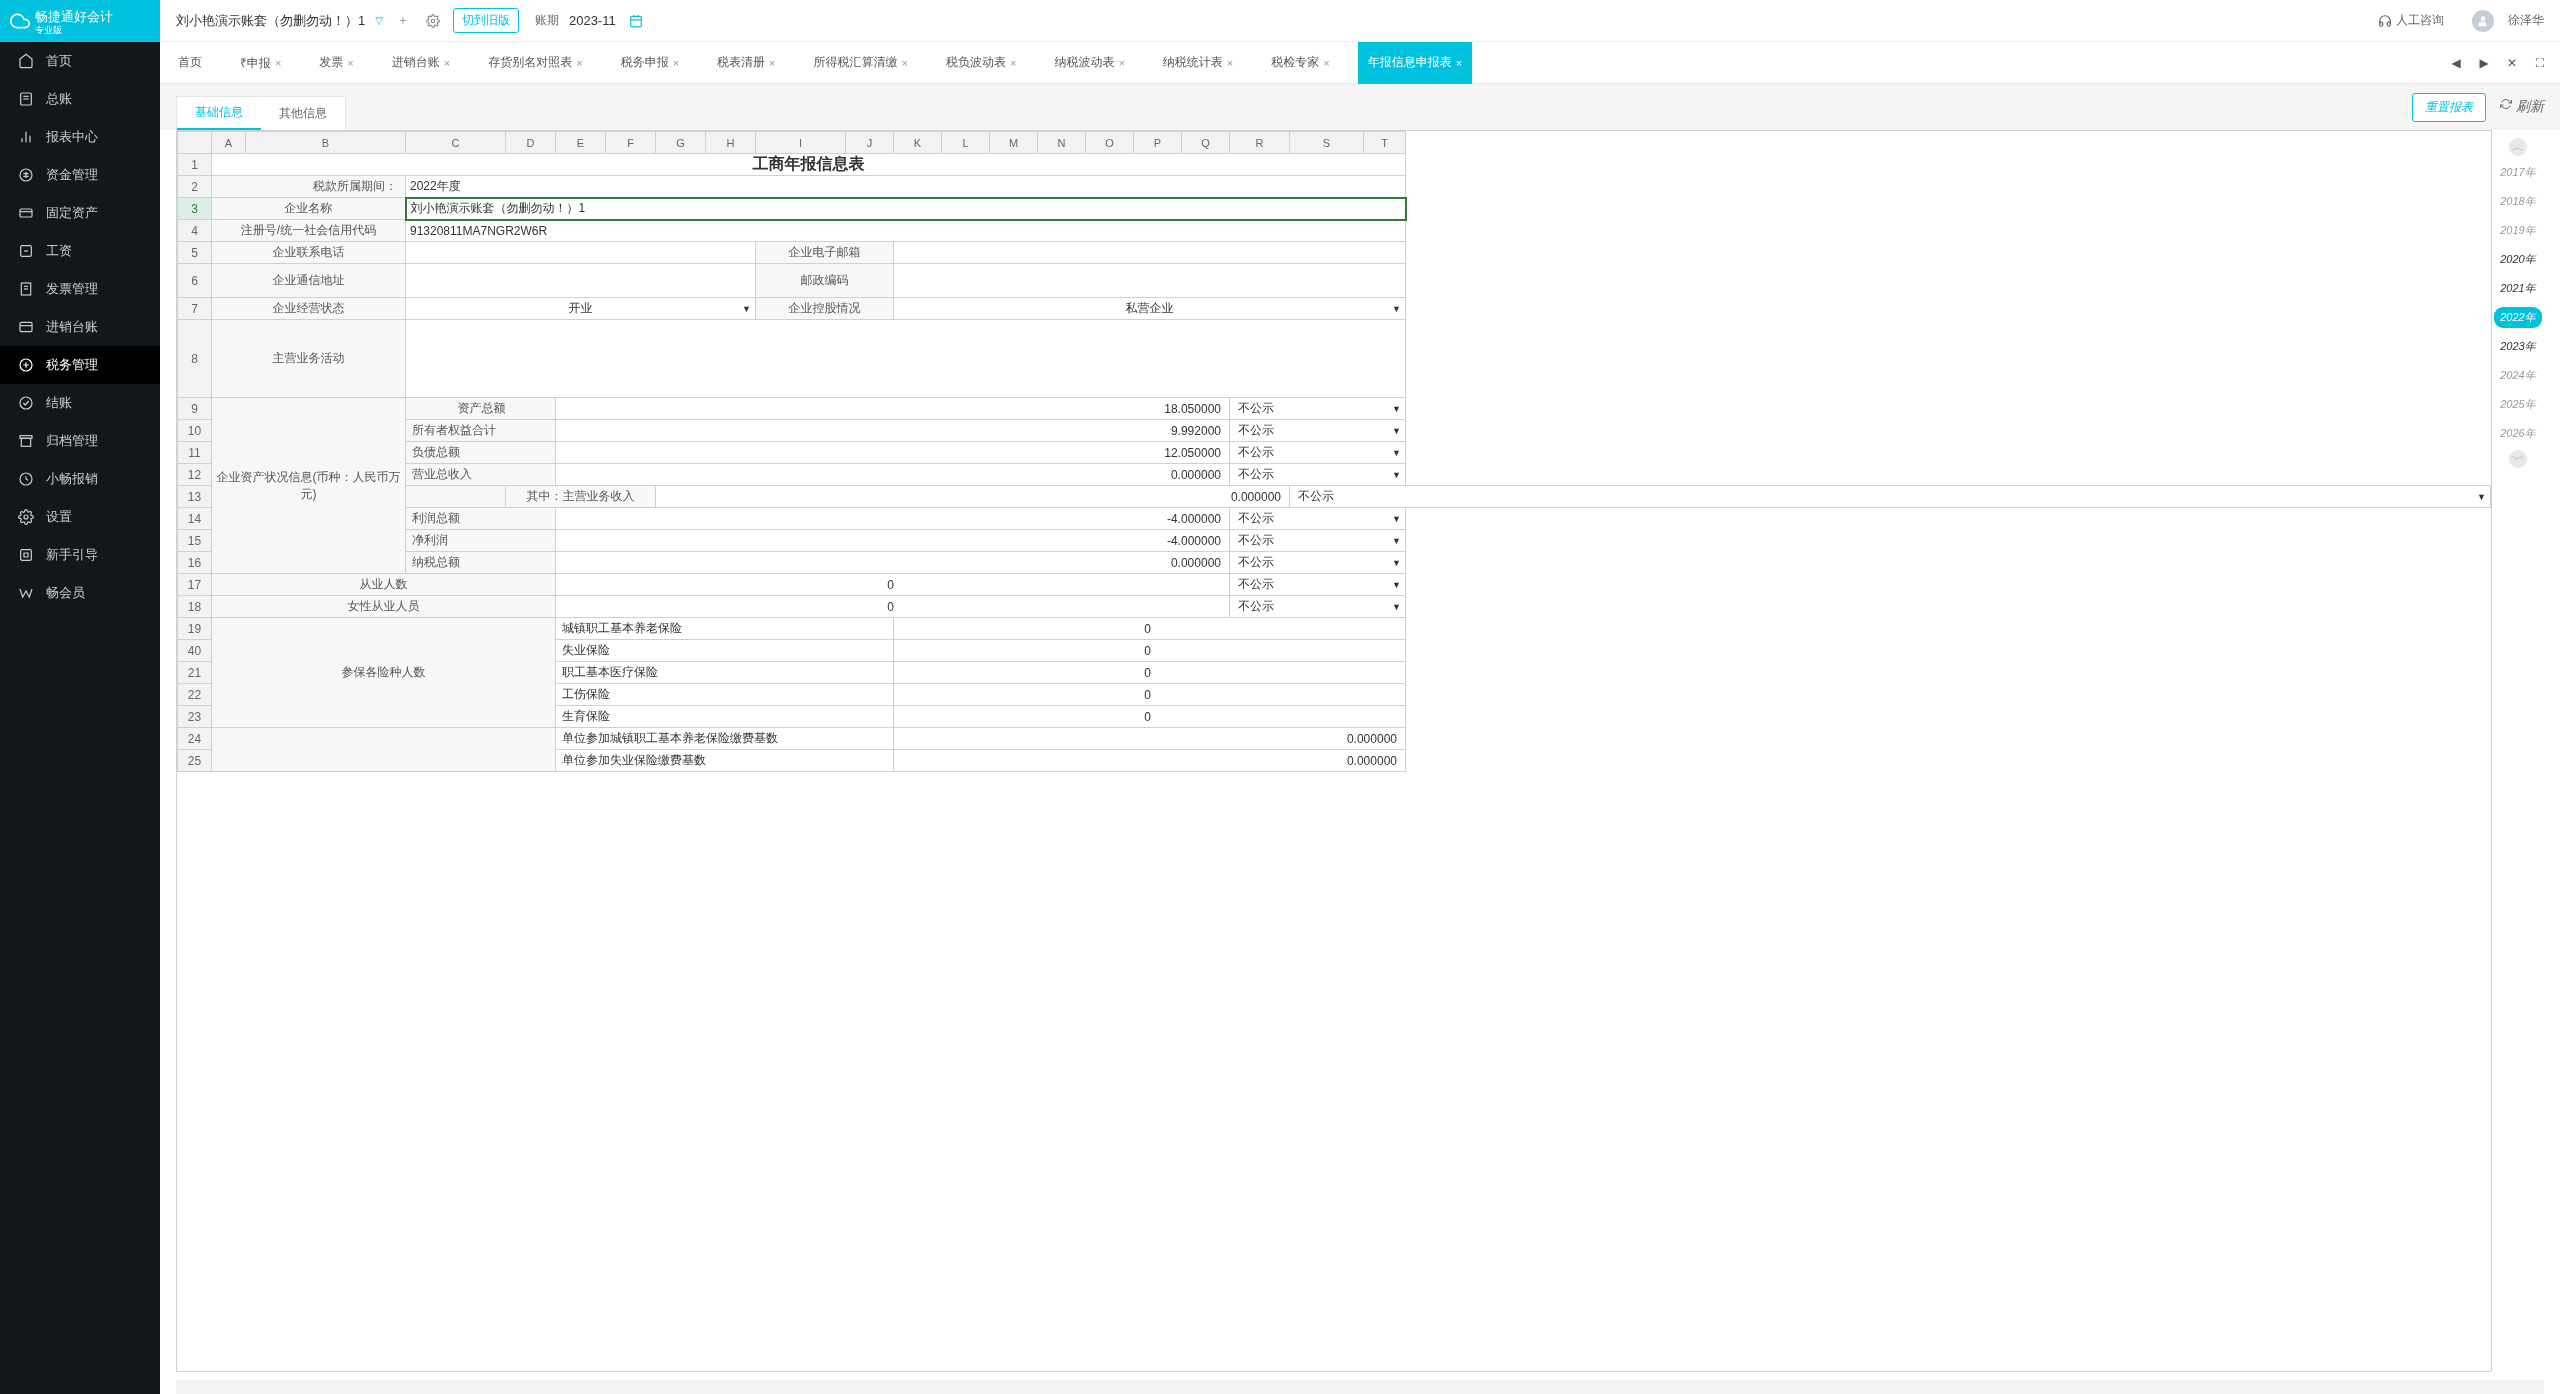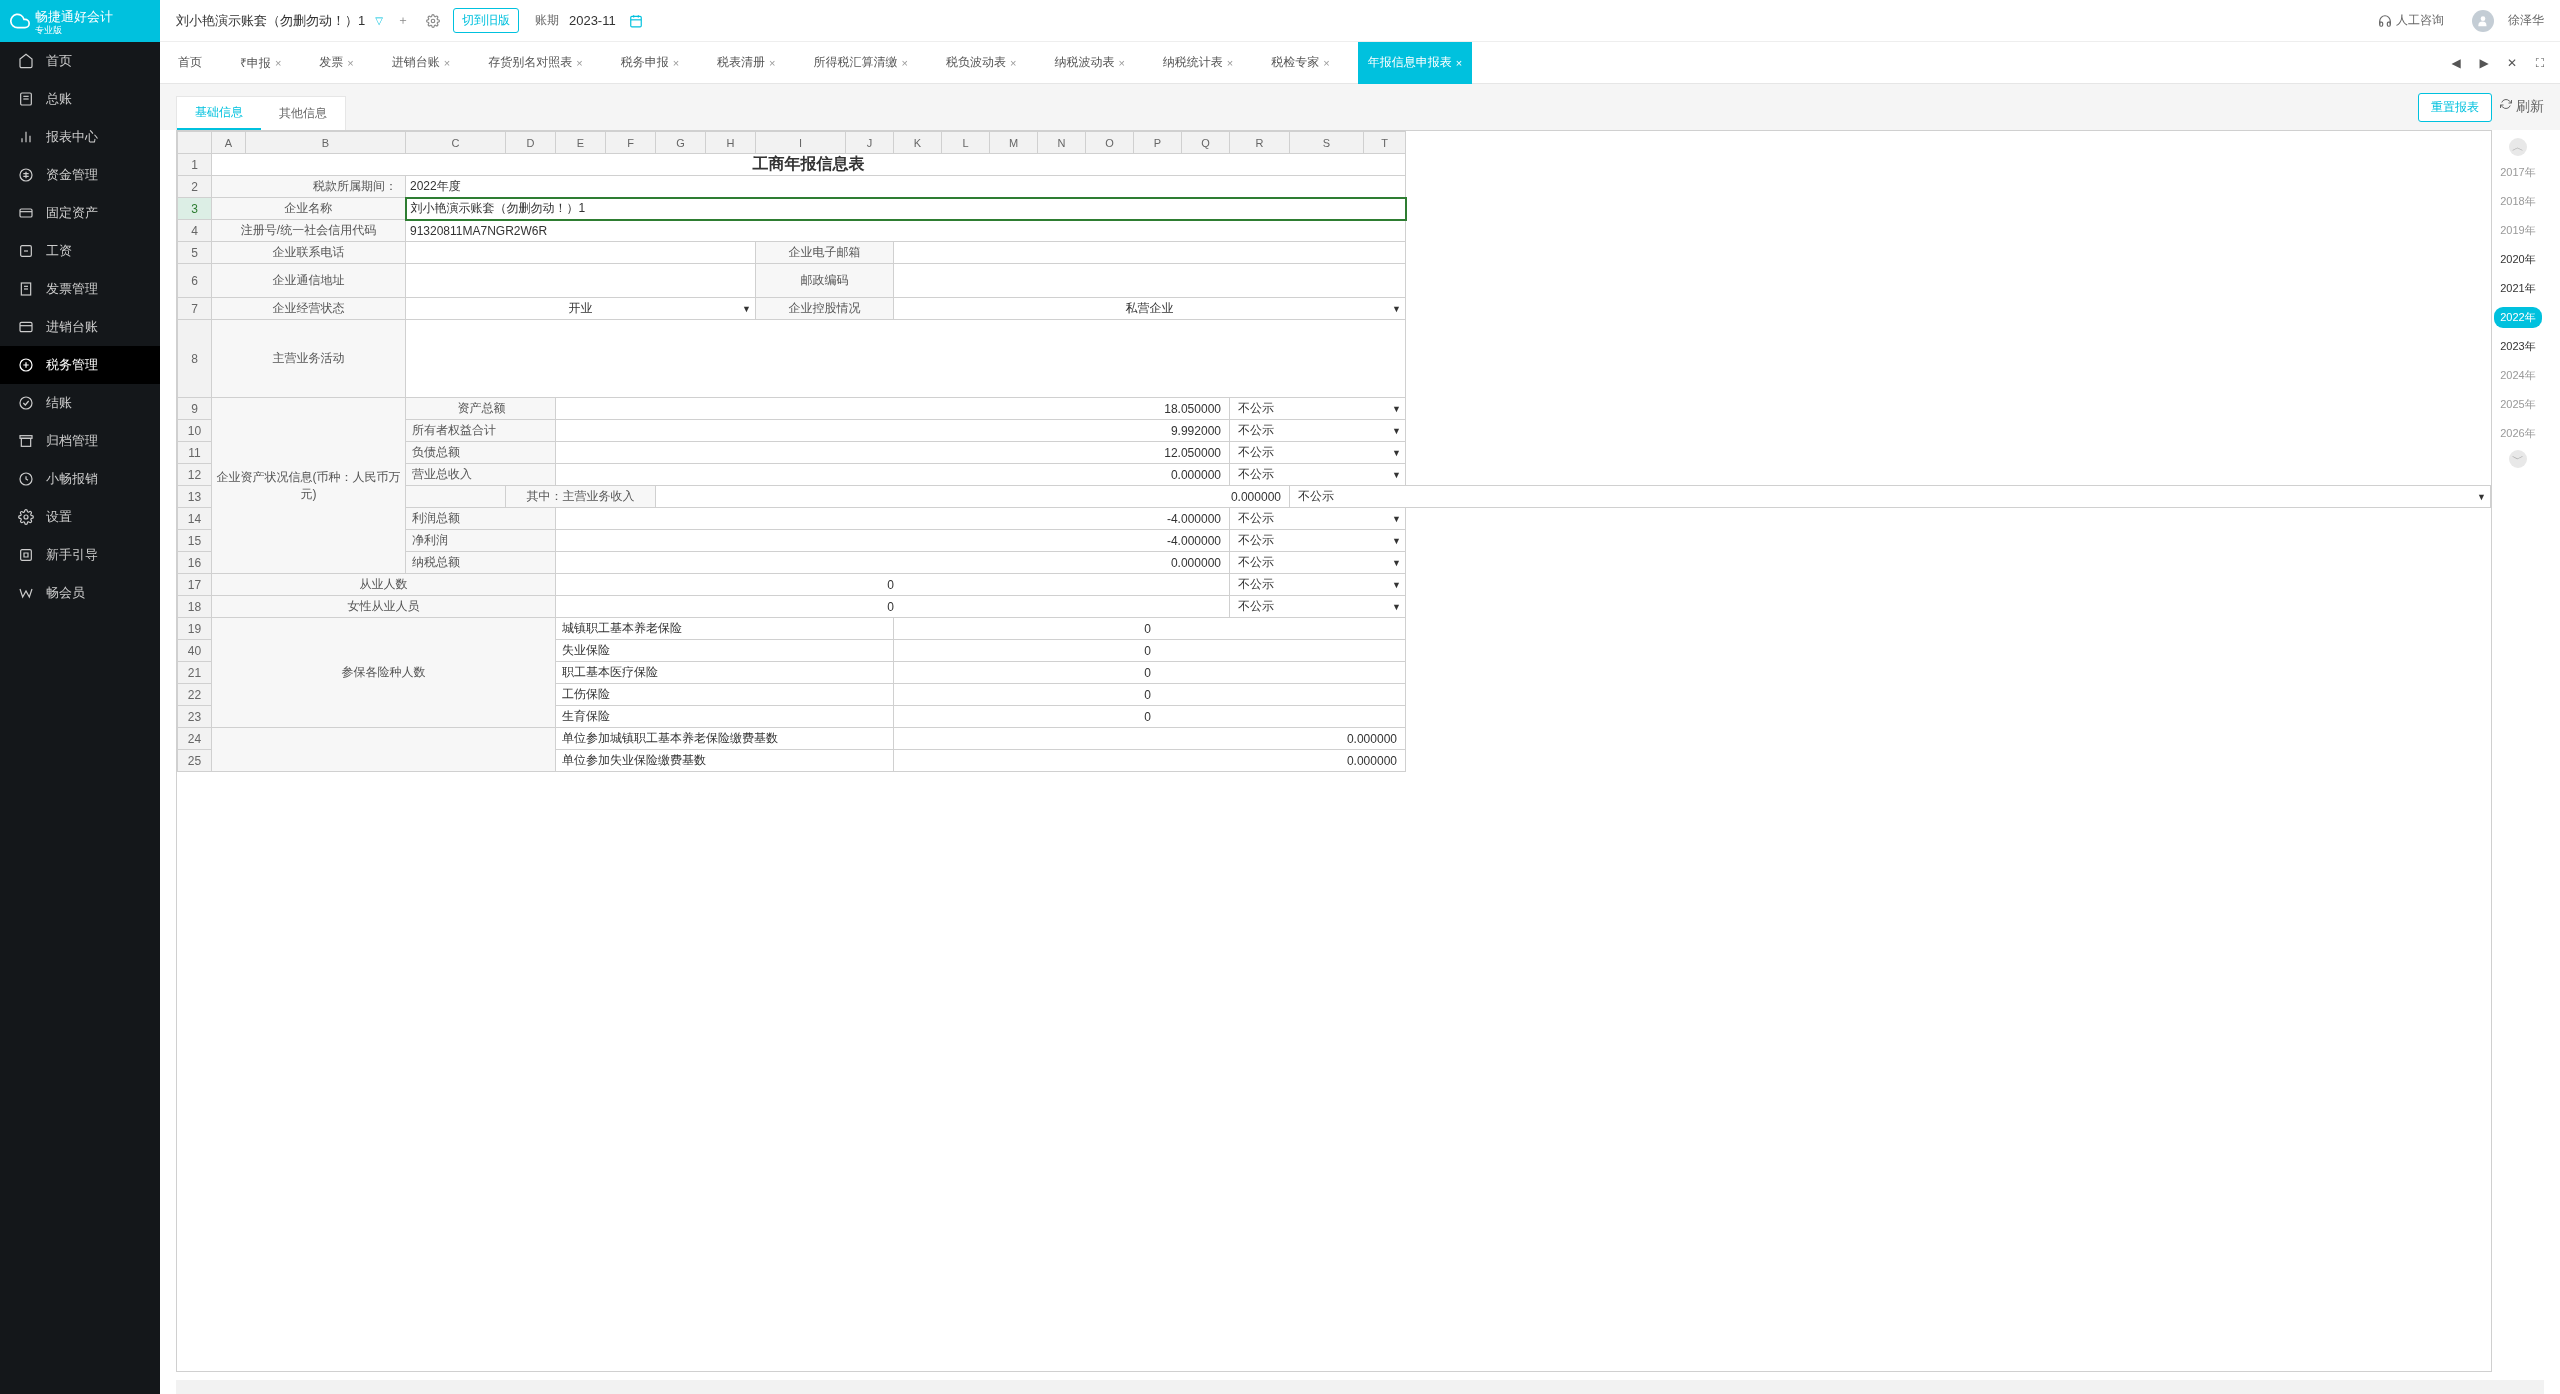--- a/index.html
+++ b/index.html
@@ -37,21 +37,21 @@
 .tab.active .close { color: #fff; }
 .tabs-row .gap { width: 18px; }
 .tabs-ctrl { margin-left: auto; display: flex; align-items: center; padding-right: 8px; gap: 4px; }
 .tabs-ctrl .ctrl { width: 24px; height: 24px; display: flex; align-items: center; justify-content: center; cursor: pointer; color: #555; }
 
 
 .toolbar { height: 46px; display: flex; align-items: center; padding: 0 16px; background: #f5f5f5; }
 .sub-tabs { display: flex; background: #fff; border: 1px solid #e6e6e6; border-bottom: none; height: 34px; margin-top: 12px; }
 .sub-tab { padding: 0 18px; display: flex; align-items: center; font-size: 12px; color: #666; cursor: pointer; }
 .sub-tab.active { color: #00c1de; border-bottom: 2px solid #00c1de; }
-.toolbar-right { margin-left: auto; display: flex; align-items: center; gap: 8px; }
+.toolbar-right { margin-left: auto; display: flex; align-items: center; gap: 14px; font-style: italic; }
 .reset-btn { border: 1px solid #00c1de; color: #00c1de; padding: 5px 12px; border-radius: 3px; cursor: pointer; font-size: 12px; background: #fff; }
 .refresh { display: flex; align-items: flex-start; gap: 4px; color: #666; cursor: pointer; font-size: 14px; }
 
 
 .sheet-wrap { flex: 1; display: flex; min-height: 0; padding: 0 16px 8px 16px; position: relative; }
 .sheet-scroll { flex: 1; overflow: auto; border: 1px solid #d0d0d0; }
 table.sheet { border-collapse: collapse; width: 100%; table-layout: fixed; }
 .sheet th, .sheet td { border: 1px solid #d0d0d0; height: 22px; font-size: 12px; padding: 0 4px; background: #fff; vertical-align: middle; }
 .sheet thead th { background: #f2f2f2; text-align: center; font-weight: normal; color: #666; font-size: 11px; }
 .sheet .rowhdr { background: #f2f2f2; text-align: center; color: #666; width: 34px; }
@@ -549,21 +549,21 @@
               <tr>
                 <td class="rowhdr">25</td>
                 <td colspan="6" class="data-cell" style="padding-left:6px">单位参加失业保险缴费基数</td>
                 <td colspan="10" class="num-cell">0.000000</td>
               </tr>
             </tbody>
         </table>
       </div>
       <div class="year-rail">
         <span class="yr-chev">︿</span>
-        <div id="years-holder" style="display:flex;flex-direction:column;align-items:center;gap:8px;">
+        <div id="years-holder" style="display:flex;flex-direction:column;align-items:center;gap:8px;font-style:italic;">
             <div class="yr">2017年</div>
             <div class="yr">2018年</div>
             <div class="yr">2019年</div>
             <div class="yr dark">2020年</div>
             <div class="yr dark">2021年</div>
             <div class="yr active">2022年</div>
             <div class="yr dark">2023年</div>
             <div class="yr">2024年</div>
             <div class="yr">2025年</div>
             <div class="yr">2026年</div>

